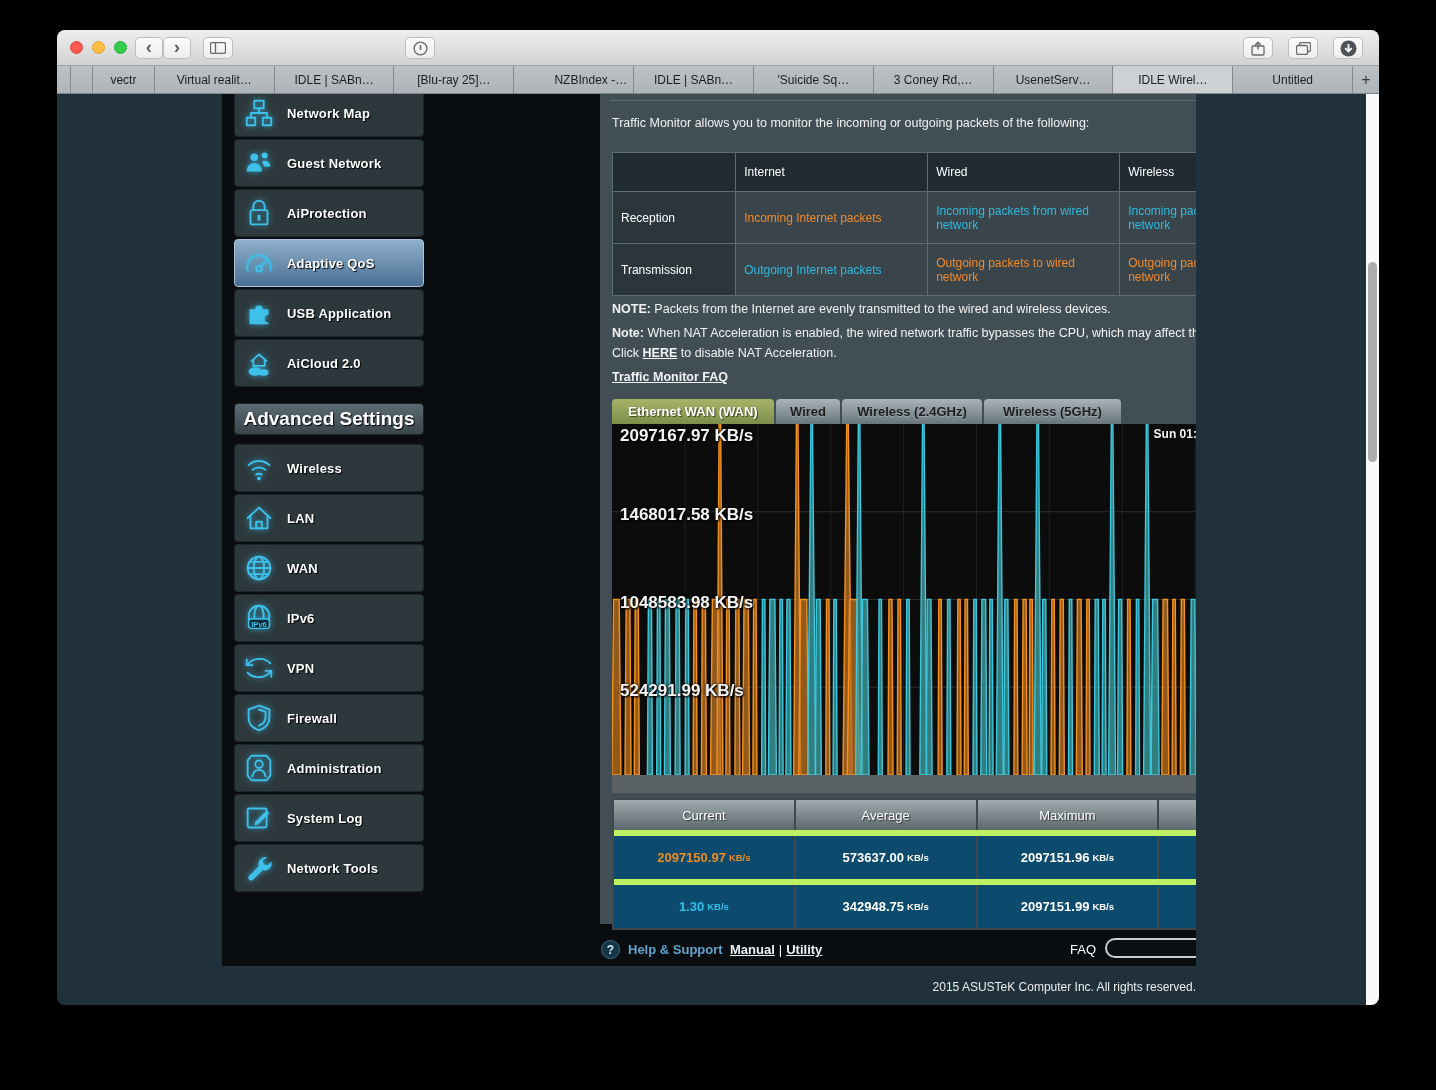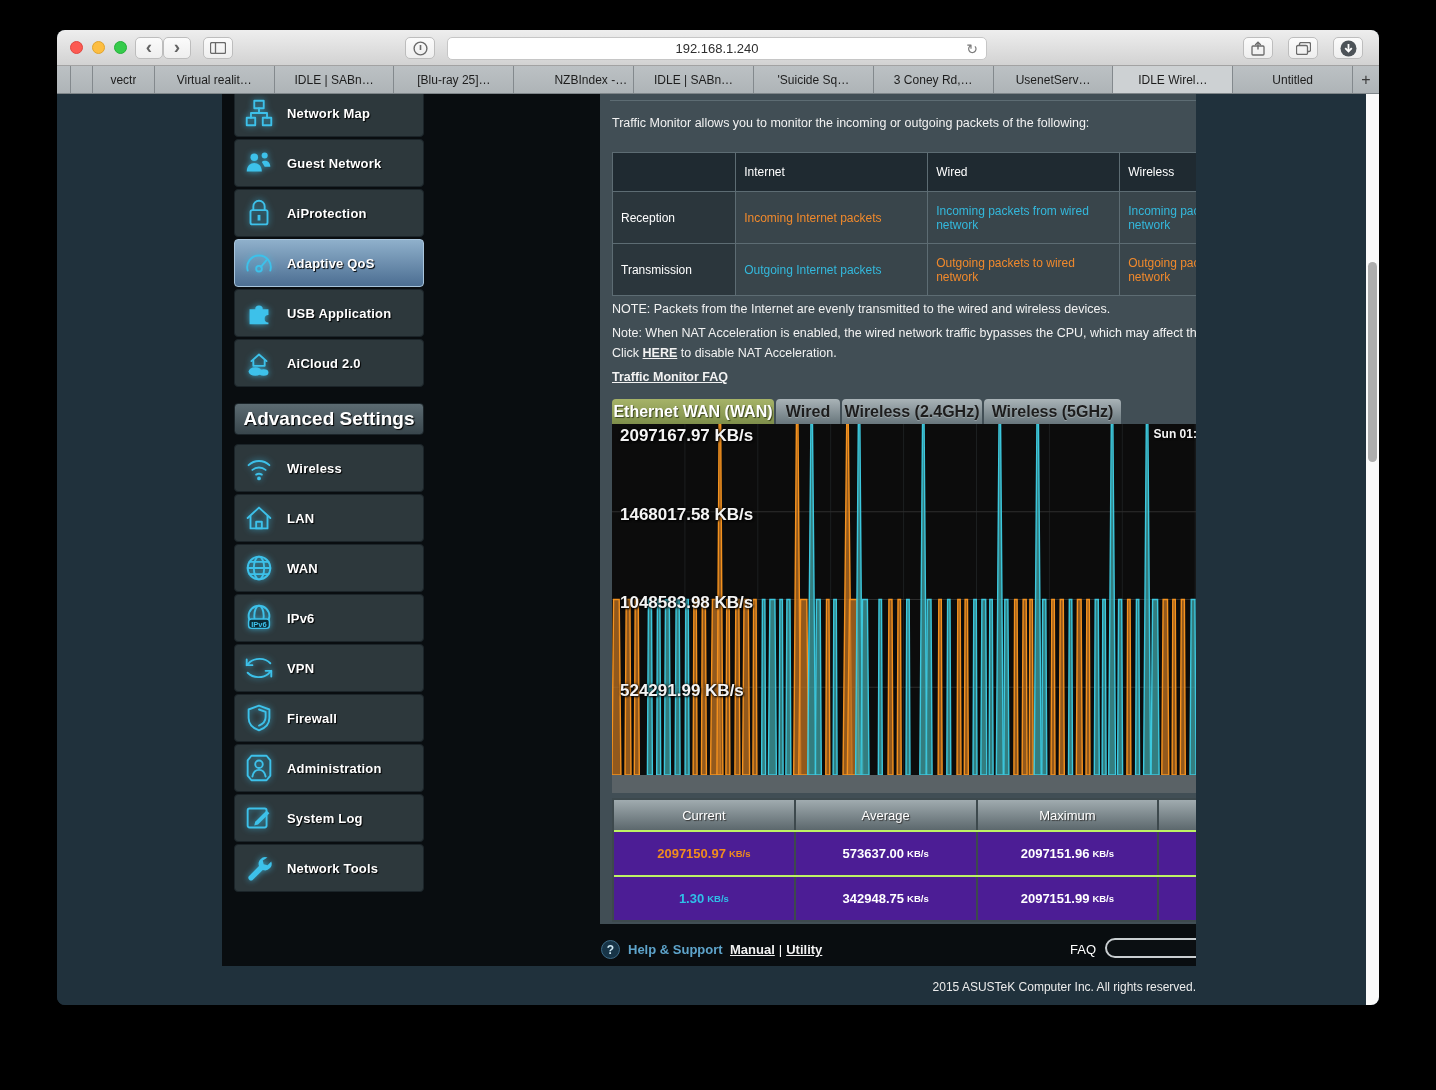--- a/index.html
+++ b/index.html
@@ -39,38 +39,38 @@
   .intro{position:absolute;left:12px;top:22px;color:#f2f2f2;font-size:12.5px}
   
   .ttable{position:absolute;left:12px;top:58px;width:701px;border:1px solid #99a3a7;border-collapse:collapse}
   .ttable td,.ttable th{border:1px solid #5d6c73;font-size:12px;padding:4px 8px;text-align:left;vertical-align:middle}
   .ttable th{background:#1f2a31;color:#fff;font-weight:normal;height:30px}
   .ttable td.rowlbl{background:#2b363c;color:#fff;height:43px}
   .ttable td.cell{background:#39454b;height:43px}
   .ttable .c-orange{color:#f0892c}
   .ttable .c-cyan{color:#33b8dc}
   .notes{position:absolute;left:12px;color:#f2f2f2;font-size:12.5px}
-  .notes b{font-weight:normal}
+  .notes b{font-weight:bold}
   .link{color:#f2f2f2;text-decoration:underline;font-weight:bold;cursor:pointer}
   
   .chart-tabs{position:absolute;left:12px;top:305px;height:25px;display:flex;gap:2px}
-  .ctab{height:25px;border-radius:4px 4px 0 0;display:flex;align-items:center;justify-content:center;font-size:16px;font-weight:bold;color:#1d1d1d;background:linear-gradient(#a9b3b7,#68767c);cursor:pointer;text-shadow:0 1px 0 rgba(255,255,255,.25)}
+  .ctab{height:25px;border-radius:4px 4px 0 0;display:flex;align-items:center;justify-content:center;font-size:13px;font-weight:bold;color:#1d1d1d;background:linear-gradient(#a9b3b7,#68767c);cursor:pointer;text-shadow:0 1px 0 rgba(255,255,255,.25)}
   .ctab.active{background:linear-gradient(#a6b368,#7e8e4b);color:#fff;text-shadow:1px 1px 1px #3c441e}
   
   .chart{position:absolute;left:12px;top:330px;width:729px;height:351px;background:#0c0c0c;overflow:hidden}
   .chart svg{position:absolute;left:0;top:0}
   .ylab{position:absolute;left:8px;color:#f4f4f4;font-size:17px;font-weight:bold;text-shadow:1px 1px 2px #000,0 0 3px #000;z-index:3}
   .legend{position:absolute;right:6px;top:3px;color:#f4f4f4;font-size:12px;font-weight:bold;text-shadow:1px 1px 2px #000;z-index:3}
   .xaxis{position:absolute;left:12px;top:681px;width:729px;height:18px;background:#5a6266}
   
   .stats{position:absolute;left:12px;top:704px;width:729px;border:2px solid #3d494d;box-sizing:border-box}
   .stats .hrow{display:flex;height:30px;background:linear-gradient(#a0abaf,#5c686d)}
   .stats .hcell{flex:1;display:flex;align-items:center;justify-content:center;color:#fff;font-size:13px;border-right:2px solid #3d494d;text-shadow:1px 1px 1px #333}
   .stats .hcell:last-child{border-right:none}
-  .stats .drow{display:flex;height:43px;background:#4c1d95;border-top:2px solid #bef264}
+  .stats .drow{display:flex;height:43px;background:#0c4a6e;border-top:6px solid #bef264}
   .stats .dcell{flex:1;display:flex;align-items:center;justify-content:center;color:#fff;font-size:13px;font-weight:bold;border-right:2px solid #3d494d;gap:3px}
   .stats .dcell:last-child{border-right:none}
   .stats .unit{font-size:9.5px;font-weight:bold}
   .stats .v-orange{color:#f08c1e}
   .stats .v-cyan{color:#2fc0e8}
   
   .f-help{position:absolute;left:379px;top:846px;display:flex;align-items:center;gap:8px}
   .qicon{width:17px;height:17px;border-radius:50%;background:#173447;border:1px solid #3d6a86;color:#cfe8f4;font-size:12px;font-weight:bold;display:flex;align-items:center;justify-content:center}
   .f-help .hs{color:#5ea4cb;font-weight:bold;font-size:13px}
   .f-links{position:absolute;left:508px;top:848px;color:#fff;font-size:13px;font-weight:bold}
@@ -101,24 +101,20 @@
       <svg width="16" height="12" viewBox="0 0 16 12">
           <rect x="0.5" y="0.5" width="15" height="11" rx="1.5" fill="none" stroke="#6a6a6a" stroke-width="1.3"></rect>
           <line x1="5.5" y1="1" x2="5.5" y2="11" stroke="#6a6a6a" stroke-width="1.3"></line>
         </svg>
     </div>
     <div class="tbtn" style="left:348px;width:30px">
       <svg width="15" height="15" viewBox="0 0 15 15">
           <circle cx="7.5" cy="7.5" r="6.4" fill="none" stroke="#6a6a6a" stroke-width="1.4"></circle>
           <line x1="7.5" y1="4" x2="7.5" y2="9" stroke="#6a6a6a" stroke-width="1.6"></line>
         </svg>
-    </div>
-    <div class="urlfield">
-      <span>192.168.1.240</span>
-      <span class="reload">↻</span>
     </div>
     <div class="tbtn" style="left:1186px;width:30px">
       <svg width="14" height="15" viewBox="0 0 14 15">
           <rect x="1" y="5" width="12" height="9" rx="1" fill="none" stroke="#6a6a6a" stroke-width="1.3"></rect>
           <line x1="7" y1="1.5" x2="7" y2="8.5" stroke="#6a6a6a" stroke-width="1.4"></line>
           <polyline points="4.2,4 7,1.2 9.8,4" fill="none" stroke="#6a6a6a" stroke-width="1.4"></polyline>
         </svg>
     </div>
     <div class="tbtn" style="left:1231px;width:30px">
       <svg width="15" height="13" viewBox="0 0 15 13">

